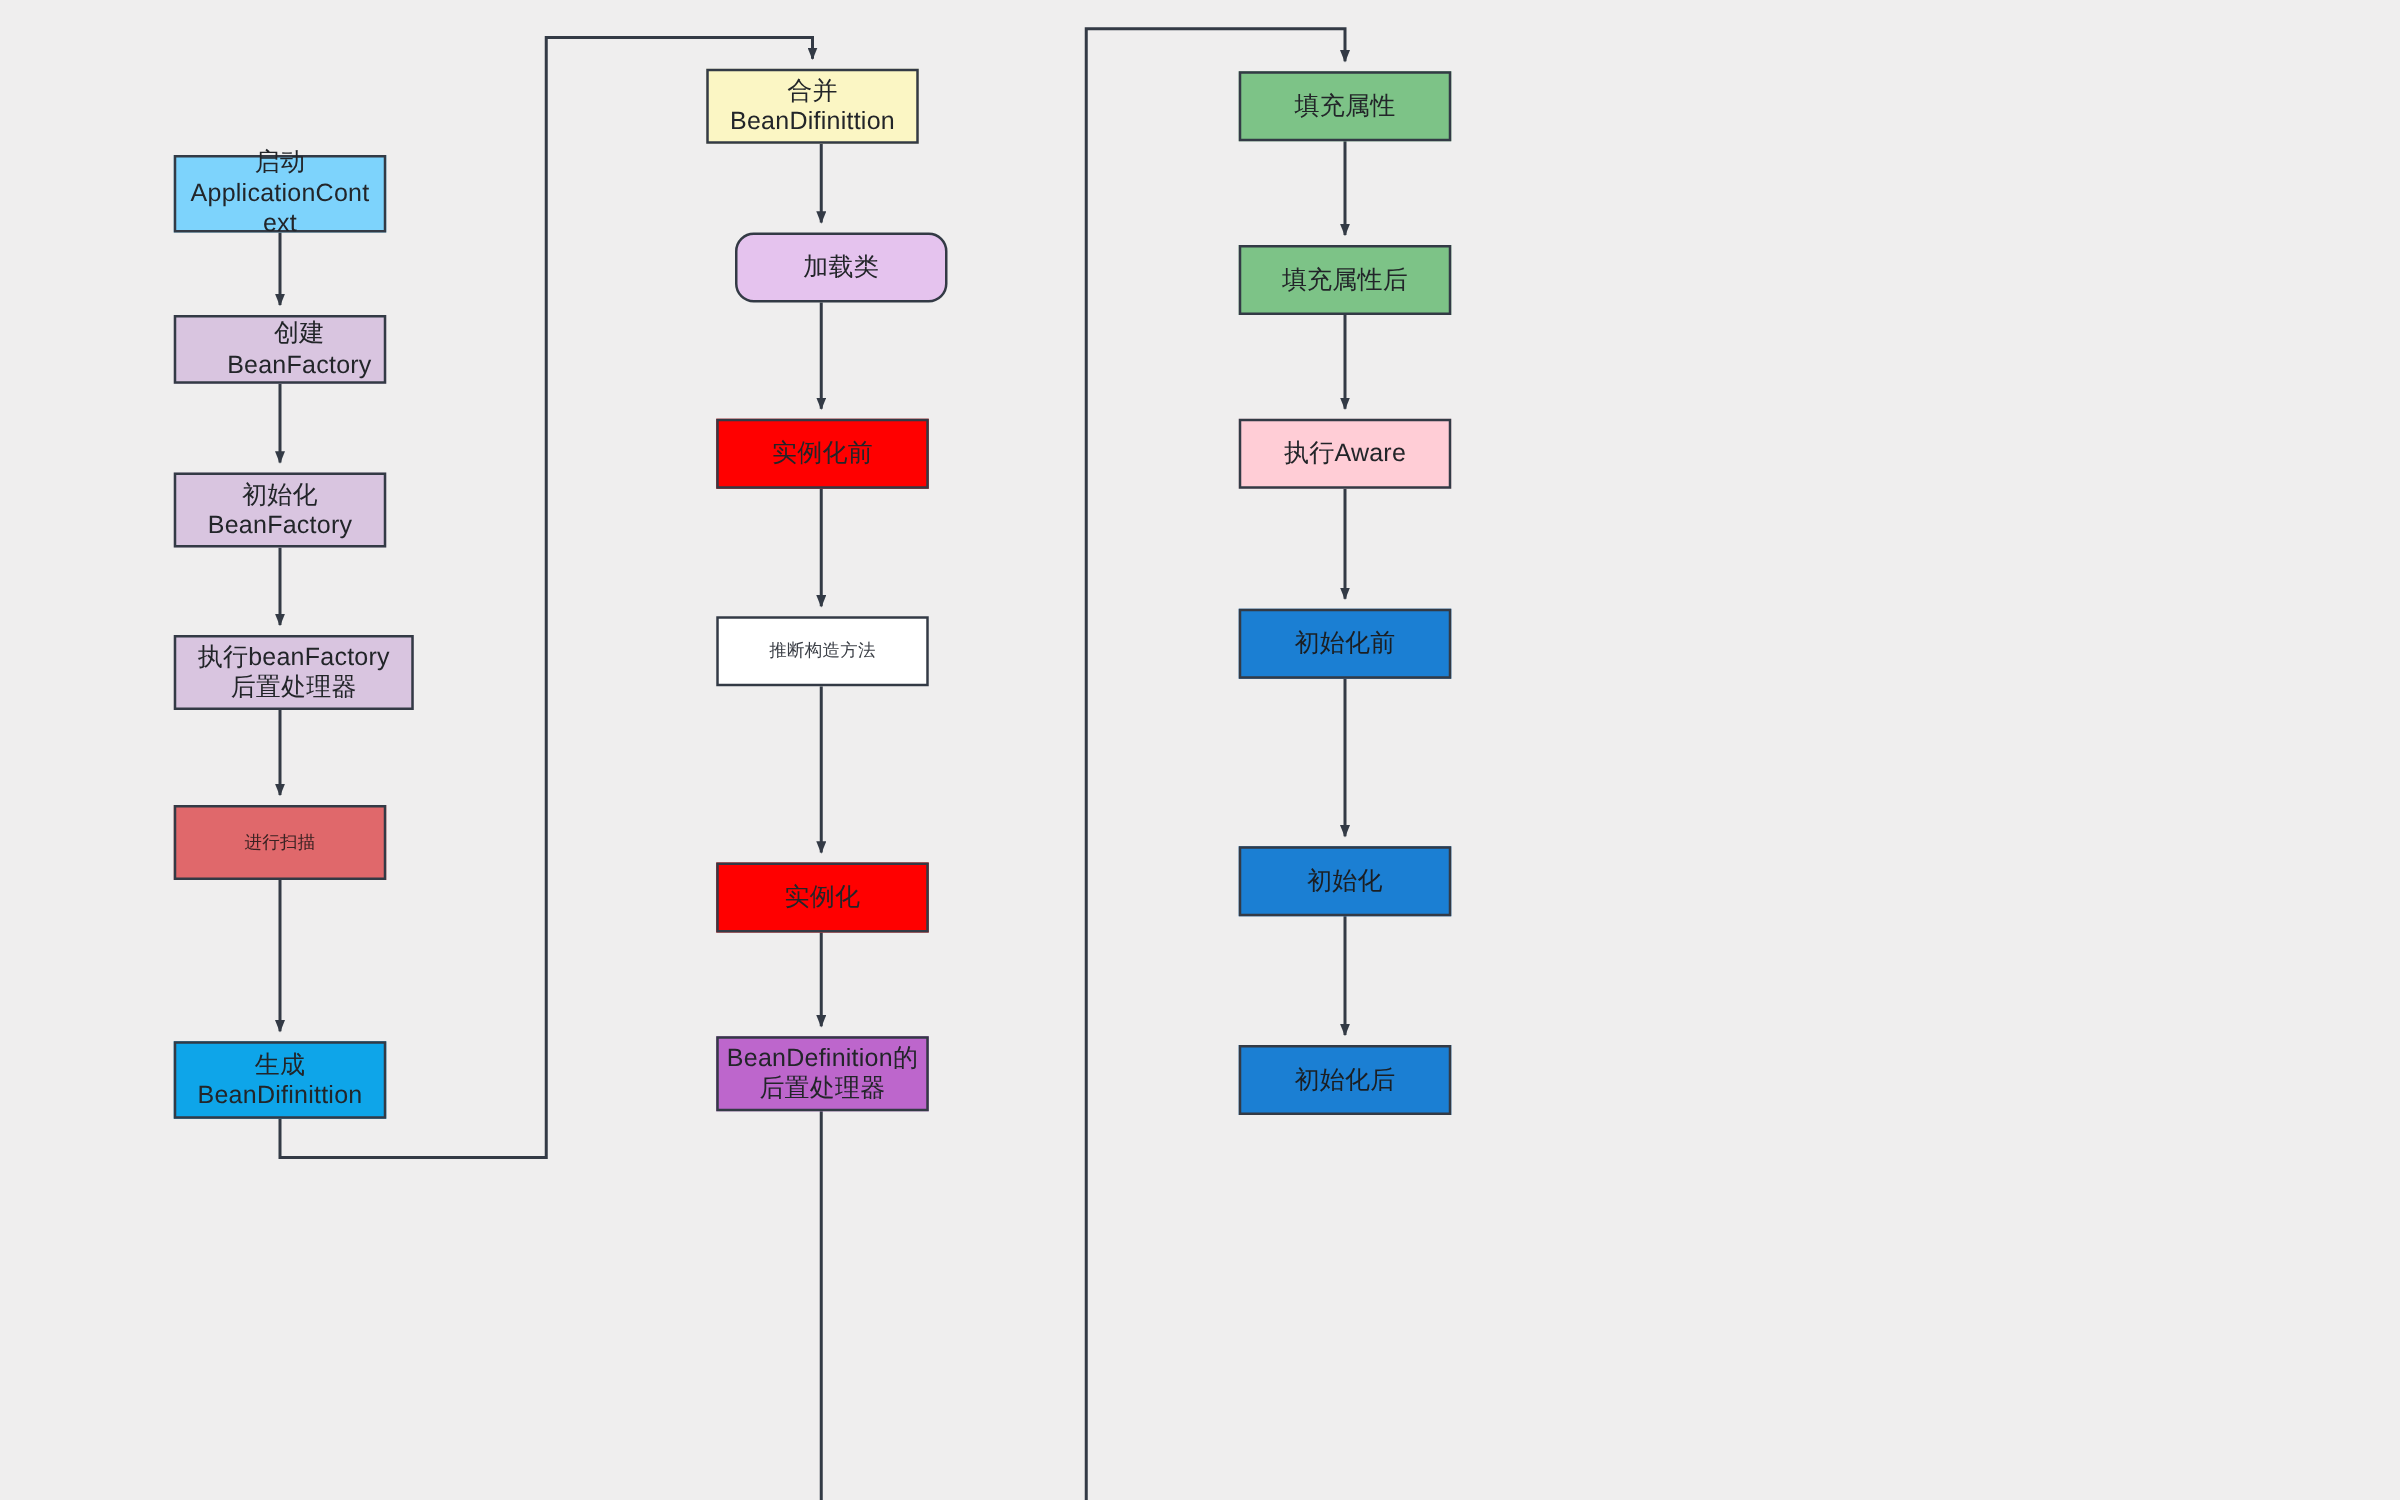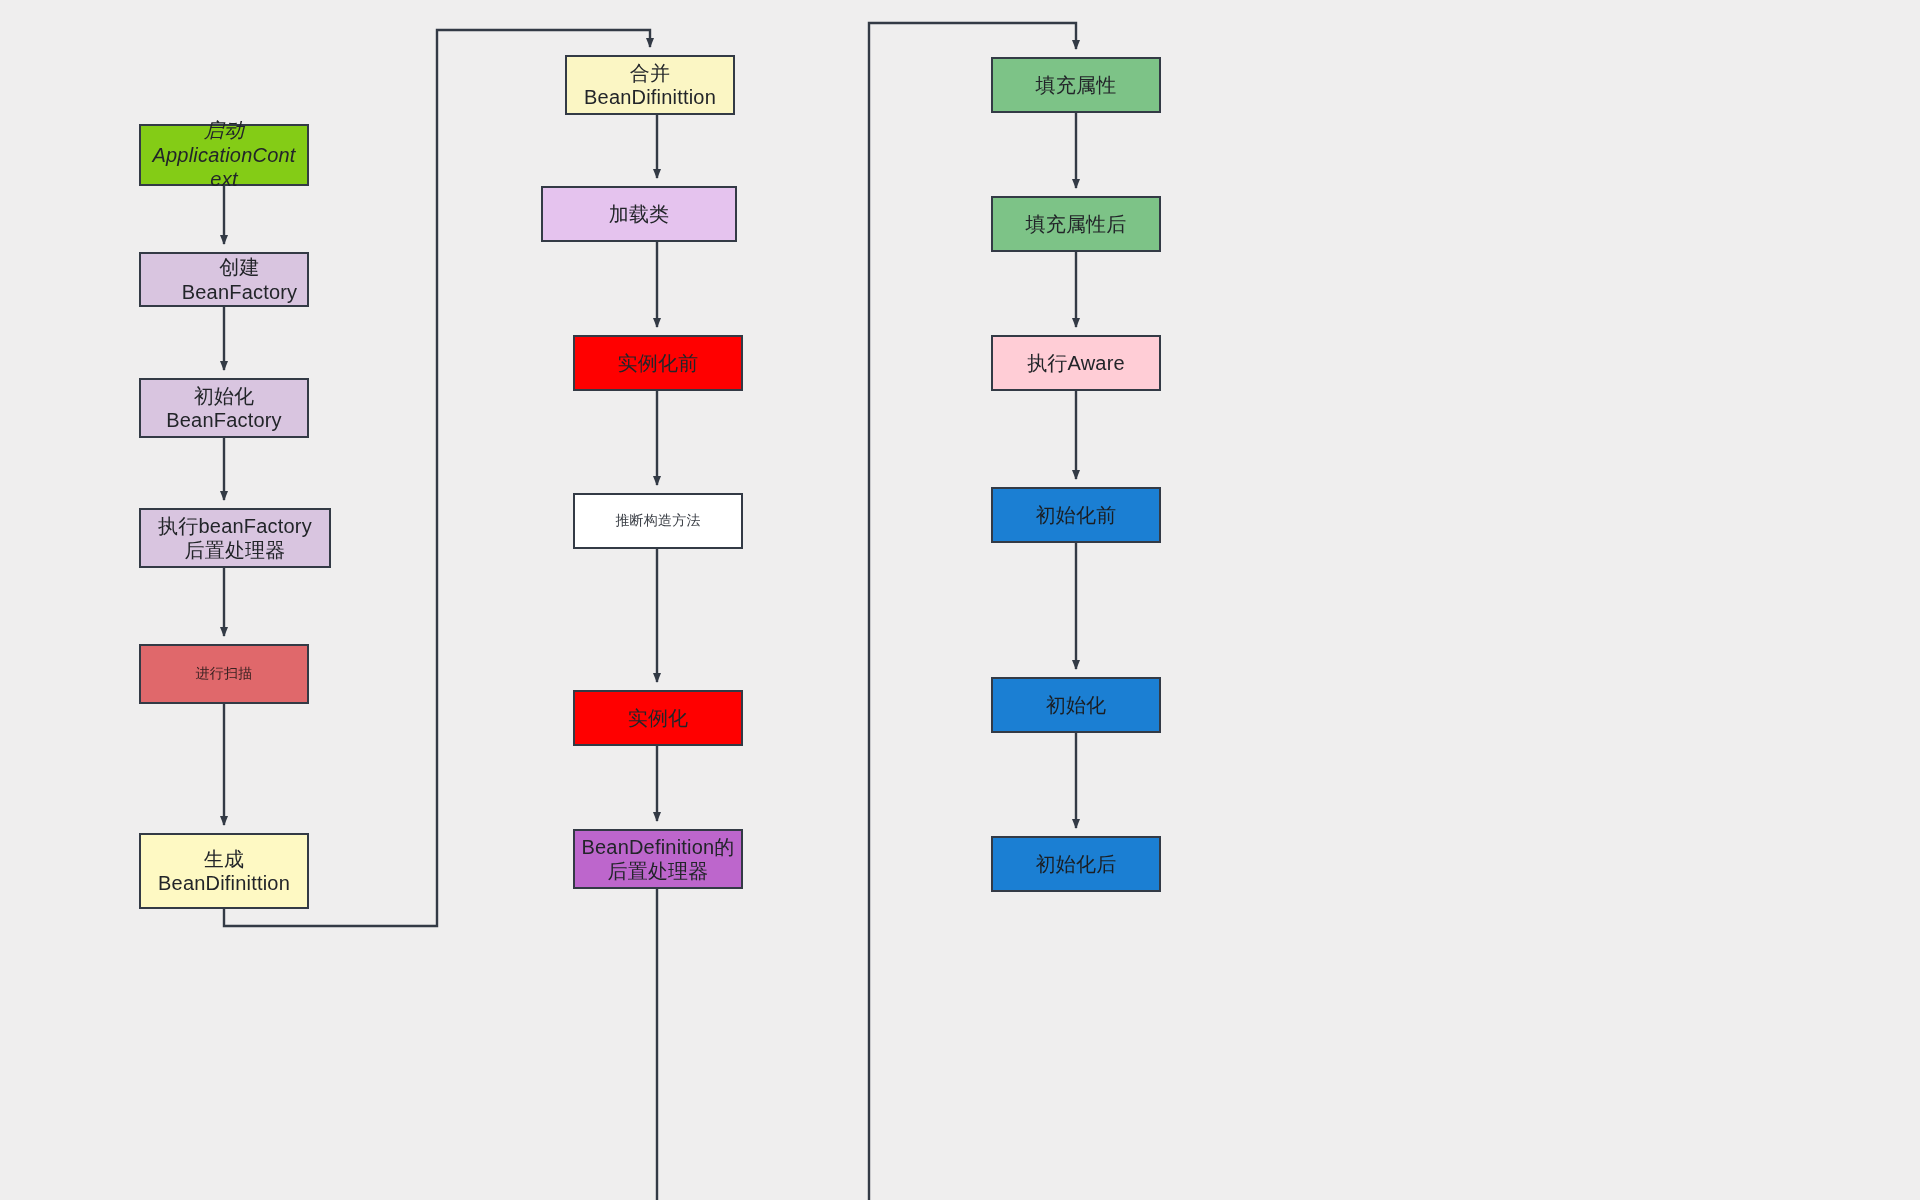--- a/index.html
+++ b/index.html
@@ -69,36 +69,36 @@
         <path d="M 869 1200 L 869 23 L 1076 23 L 1076 49" fill="none" stroke="#333a45" stroke-width="2.4" stroke-linejoin="miter" marker-end="url(#arrowhead)"></path>
         <path d="M 1076 113 L 1076 188" fill="none" stroke="#333a45" stroke-width="2.4" stroke-linejoin="miter" marker-end="url(#arrowhead)"></path>
         <path d="M 1076 252 L 1076 327" fill="none" stroke="#333a45" stroke-width="2.4" stroke-linejoin="miter" marker-end="url(#arrowhead)"></path>
         <path d="M 1076 391 L 1076 479" fill="none" stroke="#333a45" stroke-width="2.4" stroke-linejoin="miter" marker-end="url(#arrowhead)"></path>
         <path d="M 1076 543 L 1076 669" fill="none" stroke="#333a45" stroke-width="2.4" stroke-linejoin="miter" marker-end="url(#arrowhead)"></path>
         <path d="M 1076 733 L 1076 828" fill="none" stroke="#333a45" stroke-width="2.4" stroke-linejoin="miter" marker-end="url(#arrowhead)"></path>
       </g>
   </svg>
   <div id="node-layer">
       <div>
-        <div class="node fs-md" style="left: 139px; top: 124px; width: 170px; height: 62px; background: #84cc16; color: rgb(34, 37, 41); font-style: italic;"><span>启动
+        <div class="node fs-md" style="left: 139px; top: 124px; width: 170px; height: 62px; background: #7dd3fc; color: rgb(34, 37, 41);"><span>启动
 ApplicationCont
 ext</span></div>
         <div class="node fs-md" style="left: 139px; top: 252px; width: 170px; height: 55px; background: rgb(217, 197, 224); color: rgb(34, 37, 41); padding-left: 31px;"><span>创建BeanFactory</span></div>
         <div class="node fs-md" style="left: 139px; top: 378px; width: 170px; height: 60px; background: rgb(217, 197, 224); color: rgb(34, 37, 41);"><span>初始化
 BeanFactory</span></div>
         <div class="node fs-md" style="left: 139px; top: 508px; width: 192px; height: 60px; background: rgb(217, 197, 224); color: rgb(34, 37, 41);"><span>执行beanFactory
 后置处理器</span></div>
         <div class="node fs-xs" style="left: 139px; top: 644px; width: 170px; height: 60px; background: rgb(224, 104, 107); color: rgb(58, 34, 34);"><span>进行扫描</span></div>
-        <div class="node fs-md" style="left: 139px; top: 833px; width: 170px; height: 76px; background: #fef9c3; color: rgb(34, 37, 41);"><span>生成
+        <div class="node fs-md" style="left: 139px; top: 833px; width: 170px; height: 62px; background: #0ea5e9; color: rgb(34, 37, 41);"><span>生成
 BeanDifinittion</span></div>
       </div>
       <div>
         <div class="node fs-md" style="left: 565px; top: 55px; width: 170px; height: 60px; background: rgb(251, 246, 196); color: rgb(34, 37, 41);"><span>合并
 BeanDifinittion</span></div>
-        <div class="node fs-md" style="left: 541px; top: 186px; width: 196px; height: 56px; background: rgb(229, 195, 238); color: rgb(34, 37, 41);"><span>加载类</span></div>
+        <div class="node fs-md" style="left: 588px; top: 186px; width: 170px; height: 56px; background: rgb(229, 195, 238); color: rgb(34, 37, 41); border-radius: 15px;"><span>加载类</span></div>
         <div class="node fs-md" style="left: 573px; top: 335px; width: 170px; height: 56px; background: rgb(255, 0, 0); color: rgb(34, 37, 41);"><span>实例化前</span></div>
         <div class="node fs-xs" style="left: 573px; top: 493px; width: 170px; height: 56px; background: rgb(255, 255, 255); color: rgb(59, 63, 70); align-items: center;"><span>推断构造方法</span></div>
         <div class="node fs-md" style="left: 573px; top: 690px; width: 170px; height: 56px; background: rgb(255, 0, 0); color: rgb(34, 37, 41);"><span>实例化</span></div>
         <div class="node fs-md" style="left: 573px; top: 829px; width: 170px; height: 60px; background: rgb(189, 102, 204); color: rgb(34, 37, 41);"><span>BeanDefinition的
 后置处理器</span></div>
       </div>
       <div>
         <div class="node fs-md" style="left: 991px; top: 57px; width: 170px; height: 56px; background: rgb(125, 195, 135); color: rgb(34, 37, 41); text-align: center;"><span>填充属性</span></div>
         <div class="node fs-md" style="left: 991px; top: 196px; width: 170px; height: 56px; background: rgb(125, 195, 135); color: rgb(34, 37, 41);"><span>填充属性后</span></div>
         <div class="node fs-md" style="left: 991px; top: 335px; width: 170px; height: 56px; background: rgb(255, 205, 214); color: rgb(34, 37, 41);"><span>执行Aware</span></div>

